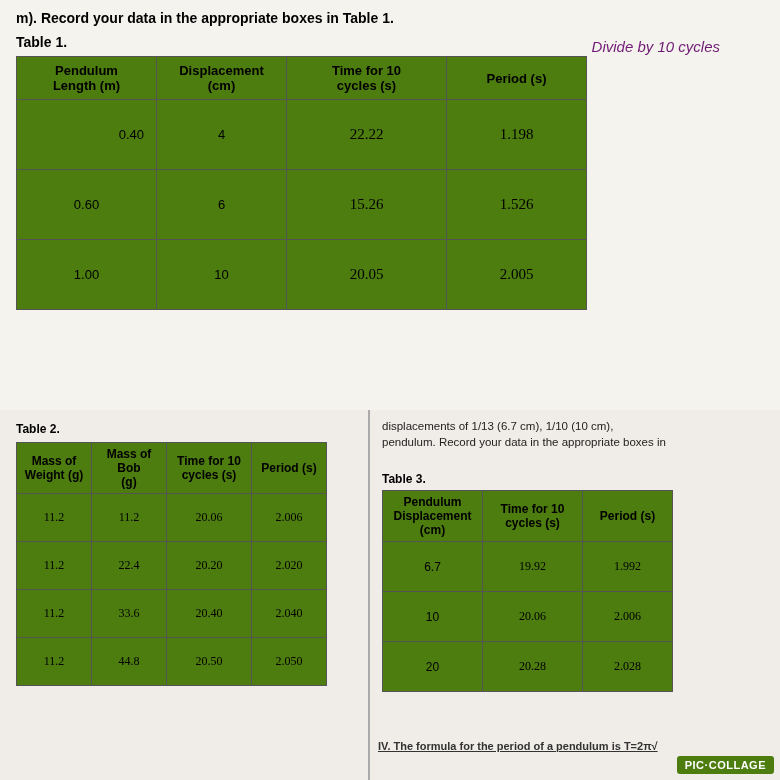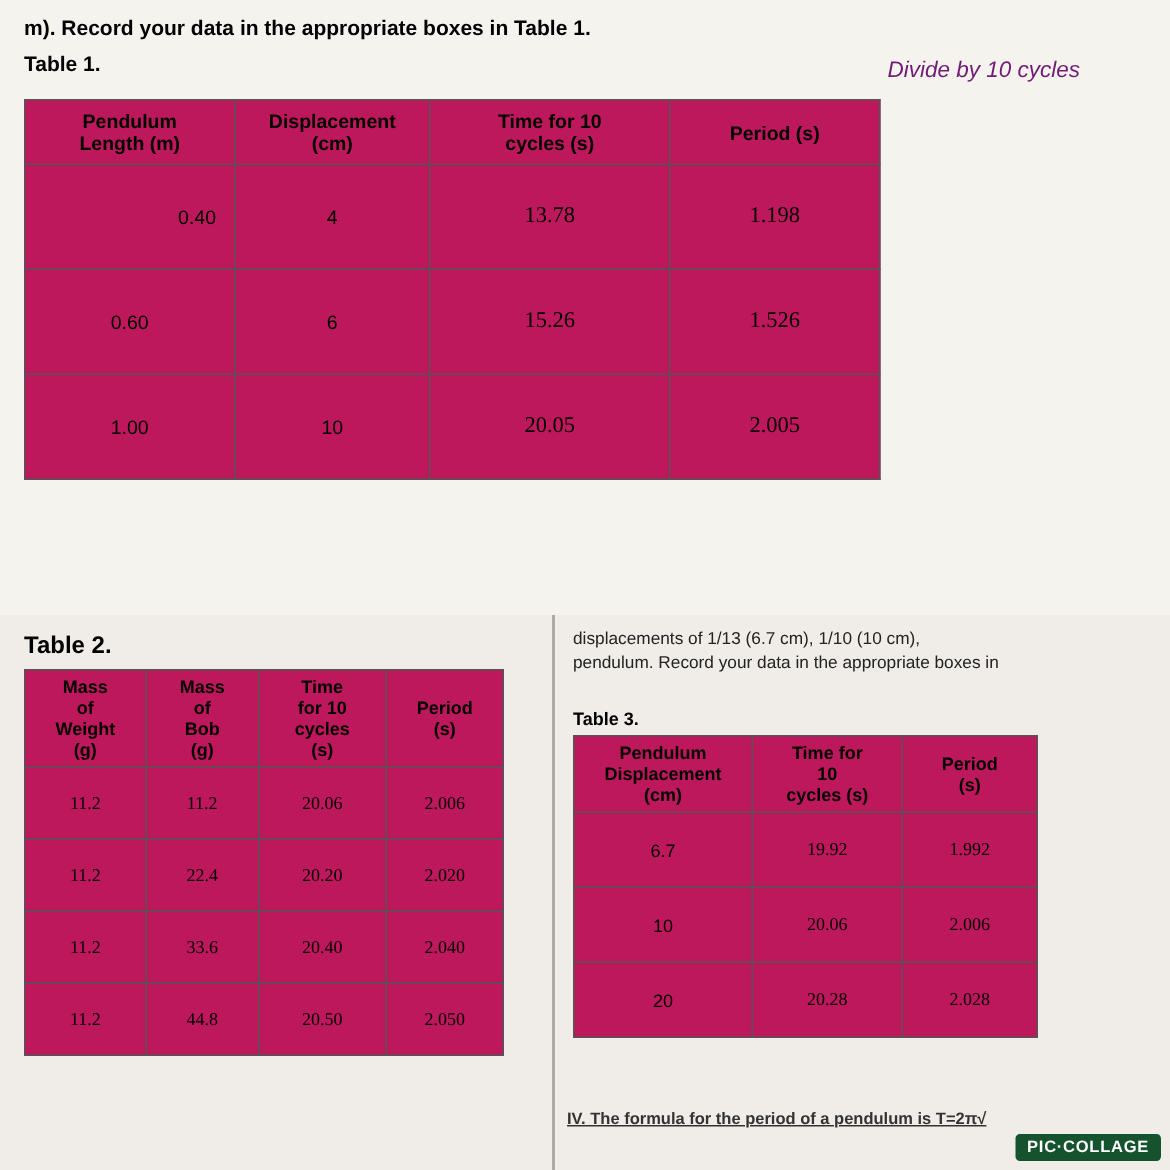--- a/index.html
+++ b/index.html
@@ -22,35 +22,35 @@
 
     .intro-text {
       font-size: 14px;
       font-weight: bold;
       margin-bottom: 8px;
     }
 
     .table-title {
       font-size: 14px;
       font-weight: bold;
-      margin-bottom: 16px;
+      margin-bottom: 6px;
     }
 
     .annotation {
       position: absolute;
       top: 38px;
       right: 60px;
       font-size: 15px;
       font-style: italic;
       color: #701a75;
     }
 
     table {
       border-collapse: collapse;
-      background: #be185d;
+      background: #4d7c0f;
     }
 
     table th, table td {
       border: 1.5px solid #555;
       padding: 6px 12px;
       text-align: center;
       font-size: 13px;
     }
 
     table th {
@@ -83,27 +83,27 @@
 
     .bottom-right {
       width: 410px;
       height: 370px;
       background: #f0ede8;
       padding: 8px 12px;
       position: relative;
     }
 
     .table2-title {
-      font-size: 16px;
+      font-size: 12px;
       font-weight: bold;
       margin-bottom: 6px;
     }
 
     table.small th, table.small td {
-      padding: 4px 20px;
+      padding: 4px 4px;
       font-size: 12px;
       border: 1.2px solid #555;
     }
 
     .right-top-text {
       font-size: 11.5px;
       font-weight: normal;
       color: #222;
       line-height: 1.4;
       margin-bottom: 22px;
@@ -112,21 +112,21 @@
     .table3-title {
       font-size: 12px;
       font-weight: bold;
       margin-bottom: 4px;
     }
 
     .pic-collage-badge {
       position: absolute;
       bottom: 6px;
       right: 6px;
-      background: #14532d;
+      background: #4d7c0f;
       color: white;
       font-size: 11px;
       font-weight: bold;
       padding: 3px 8px;
       border-radius: 3px;
       letter-spacing: 0.5px;
       margin-top: 16px;
     }
 
     .iv-text {
@@ -160,21 +160,21 @@
         <th style="width:140px;">Pendulum<br>Length (m)</th>
         <th style="width:130px;">Displacement<br>(cm)</th>
         <th style="width:160px;">Time for 10<br>cycles (s)</th>
         <th style="width:140px;">Period (s)</th>
       </tr>
     </thead>
     <tbody>
       <tr>
         <td style="height:70px;text-align:right;">0.40</td>
         <td>4</td>
-        <td class="handwritten">13.78</td>
+        <td class="handwritten">22.22</td>
         <td class="handwritten">1.198</td>
       </tr>
       <tr>
         <td style="height:70px;">0.60</td>
         <td>6</td>
         <td class="handwritten">15.26</td>
         <td class="handwritten">1.526</td>
       </tr>
       <tr>
         <td style="height:70px;">1.00</td>

